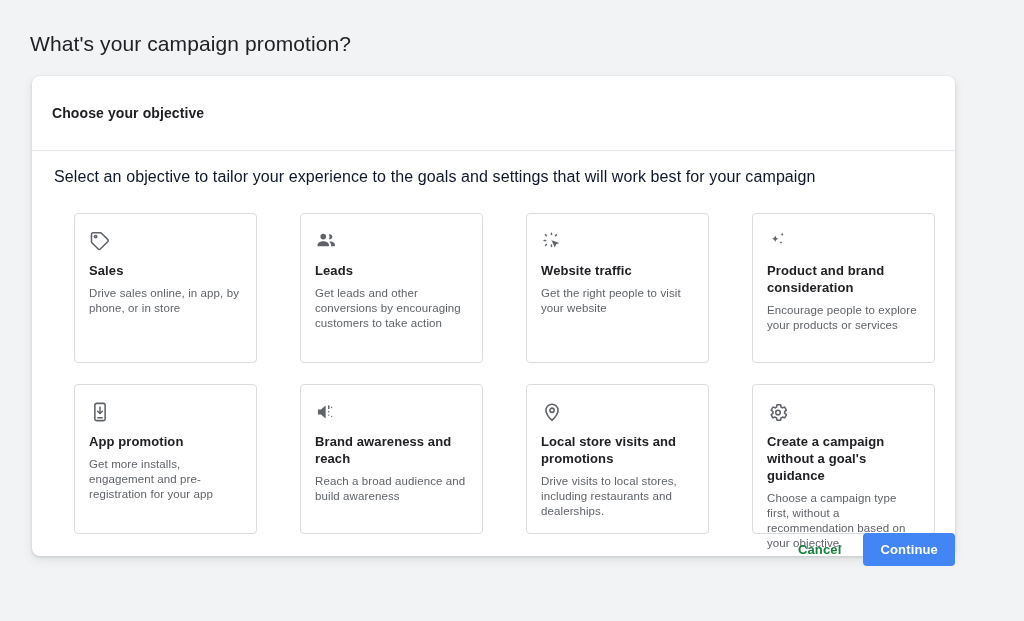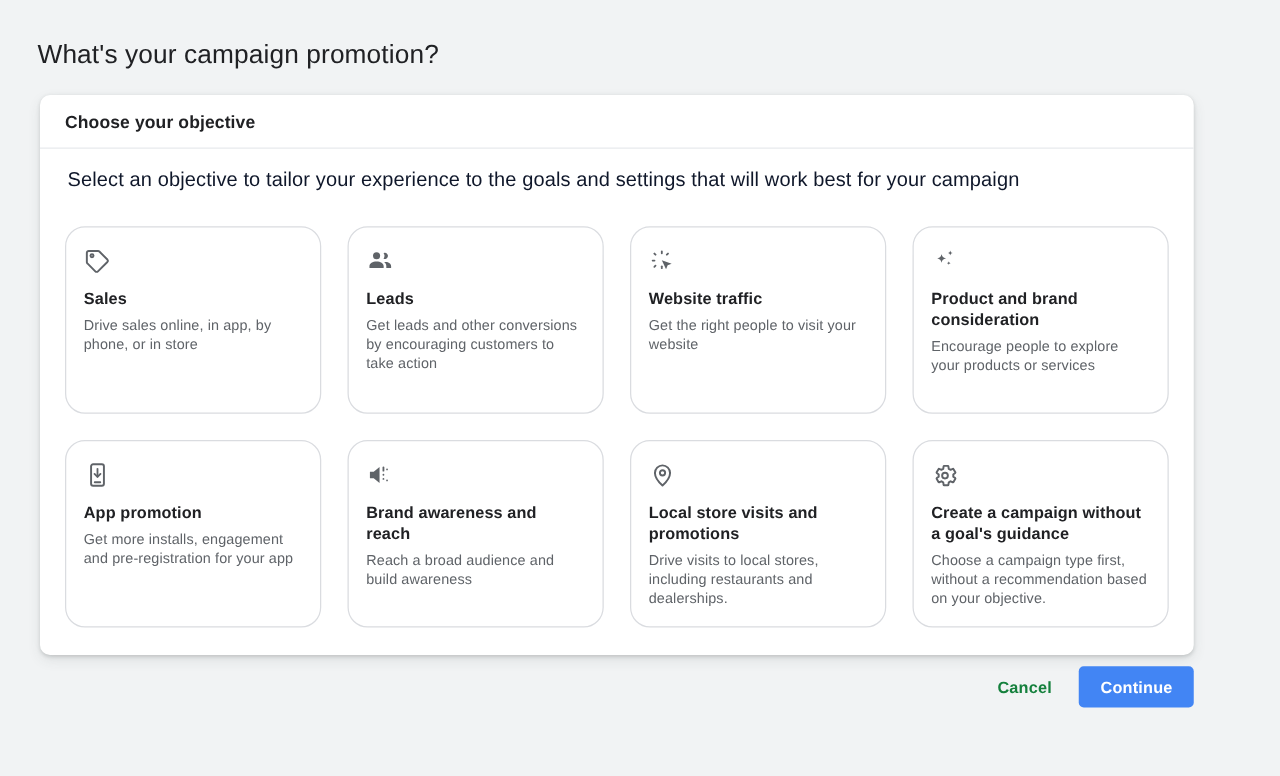--- a/index.html
+++ b/index.html
@@ -37,21 +37,21 @@
     width: 923px;
     background: #ffffff;
     border-radius: 8px;
     box-shadow: 0 1px 3px rgba(60,64,67,0.18), 0 4px 10px rgba(60,64,67,0.10);
     overflow: hidden;
   }
   .panel-header {
     height: 42px;
     display: flex;
     align-items: center;
-    padding: 0 20px;
+    padding: 16px 20px;
     border-bottom: 1px solid #e8eaed;
   }
   .panel-title {
     font-size: 14px;
     font-weight: 700;
     color: #202124;
     letter-spacing: 0.1px;
   }
   .panel-body {
     padding: 18px 20px 22px 20px;
@@ -64,26 +64,27 @@
     letter-spacing: 0.1px;
   }
   .card-grid {
     display: grid;
     grid-template-columns: repeat(4, 1fr);
     column-gap: 21px;
     row-gap: 21px;
   }
   .card {
     border: 1px solid #dadce0;
-    border-radius: 16px;
+    border-radius: 4px;
     background: #fff;
     height: 150px;
     box-sizing: border-box;
     padding: 16px 14px 10px 14px;
     cursor: pointer;
+    margin-left: 22px;
   }
   .card-icon {
     height: 26px;
     display: flex;
     align-items: flex-start;
     color: #5f6368;
     margin-bottom: 6px;
   }
   .card-icon svg {
     display: block;

